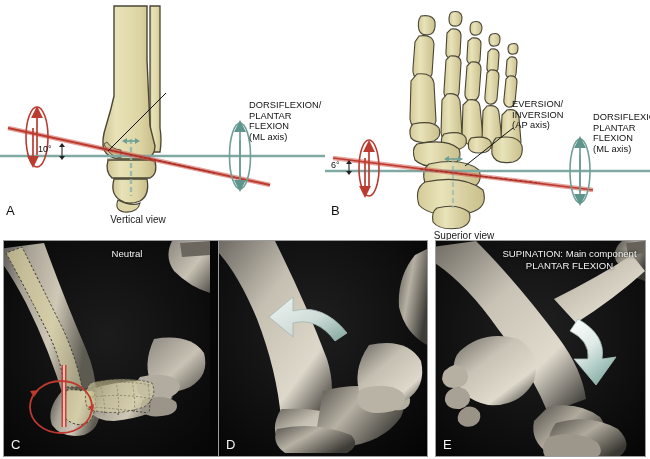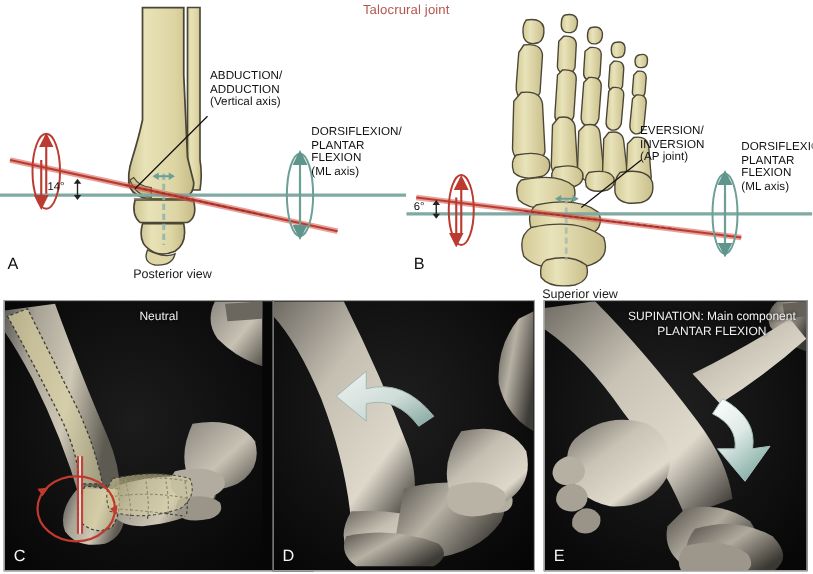--- a/index.html
+++ b/index.html
@@ -41,21 +41,20 @@
                 font-size:13px;z-index:6;}
 
   svg{display:block;}
   .nosel{user-select:none;}
 </style>
 </head>
 <body>
 
 <div class="figure">
 
-  <div class="fig-title nosel">Talocrural joint</div>
 
   <div class="diagram-row">
 
     <div class="panel-diagram" id="panelA">
       <svg width="325" height="232" viewBox="0 0 325 232">
         <defs>
           <linearGradient id="boneGradA" x1="0" y1="0" x2="1" y2="0">
             <stop offset="0%" stop-color="#cfc693"></stop>
             <stop offset="25%" stop-color="#e8e2b8"></stop>
             <stop offset="70%" stop-color="#ddd5a3"></stop>
@@ -117,34 +116,31 @@
 
         <line x1="108" y1="151" x2="166" y2="93" stroke="#111" stroke-width="1"></line>
 
         <g>
           <line x1="62" y1="146" x2="62" y2="157" stroke="#222" stroke-width="1.1"></line>
           <path d="M59,147 l3,-4 l3,4 z" fill="#222"></path>
           <path d="M59,156 l3,4 l3,-4 z" fill="#222"></path>
         </g>
       </svg>
 
-      <div class="angle-label nosel" style="left:38px;top:144px;">14°</div>
-
-      <div class="axis-label nosel" style="left:168px;top:55px;">ABDUCTION/
-ADDUCTION
-(Vertical axis)</div>
+      <div class="angle-label nosel" style="left:38px;top:144px;">10°</div>
+
 
       <div class="axis-label nosel" style="left:249px;top:100px;">DORSIFLEXION/
 PLANTAR
 FLEXION
 (ML axis)</div>
 
       <div class="panel-letter nosel" style="left:6px;top:203px;">A</div>
 
-      <div class="view-caption nosel" style="left:68px;top:214px;width:140px;">Posterior view</div>
+      <div class="view-caption nosel" style="left:68px;top:214px;width:140px;">Vertical view</div>
     </div>
 
     <div class="panel-diagram" id="panelB">
       <svg width="325" height="232" viewBox="0 0 325 232">
         <defs>
           <linearGradient id="boneGradB" x1="0" y1="0" x2="1" y2="0">
             <stop offset="0%" stop-color="#d3ca96"></stop>
             <stop offset="35%" stop-color="#e9e3ba"></stop>
             <stop offset="100%" stop-color="#c9bf8b"></stop>
           </linearGradient>
@@ -230,21 +226,21 @@
           <line x1="24" y1="163" x2="24" y2="172" stroke="#222" stroke-width="1.1"></line>
           <path d="M21,164 l3,-4 l3,4 z" fill="#222"></path>
           <path d="M21,171 l3,4 l3,-4 z" fill="#222"></path>
         </g>
       </svg>
 
       <div class="angle-label nosel" style="left:6px;top:160px;">6°</div>
 
       <div class="axis-label nosel" style="left:187px;top:99px;">EVERSION/
 INVERSION
-(AP joint)</div>
+(AP axis)</div>
 
       <div class="axis-label nosel" style="left:268px;top:112px;">DORSIFLEXION/
 PLANTAR
 FLEXION
 (ML axis)</div>
 
       <div class="panel-letter nosel" style="left:6px;top:203px;">B</div>
 
       <div class="view-caption nosel" style="left:64px;top:216px;width:150px;margin-top:14px;">Superior view</div>
     </div>

